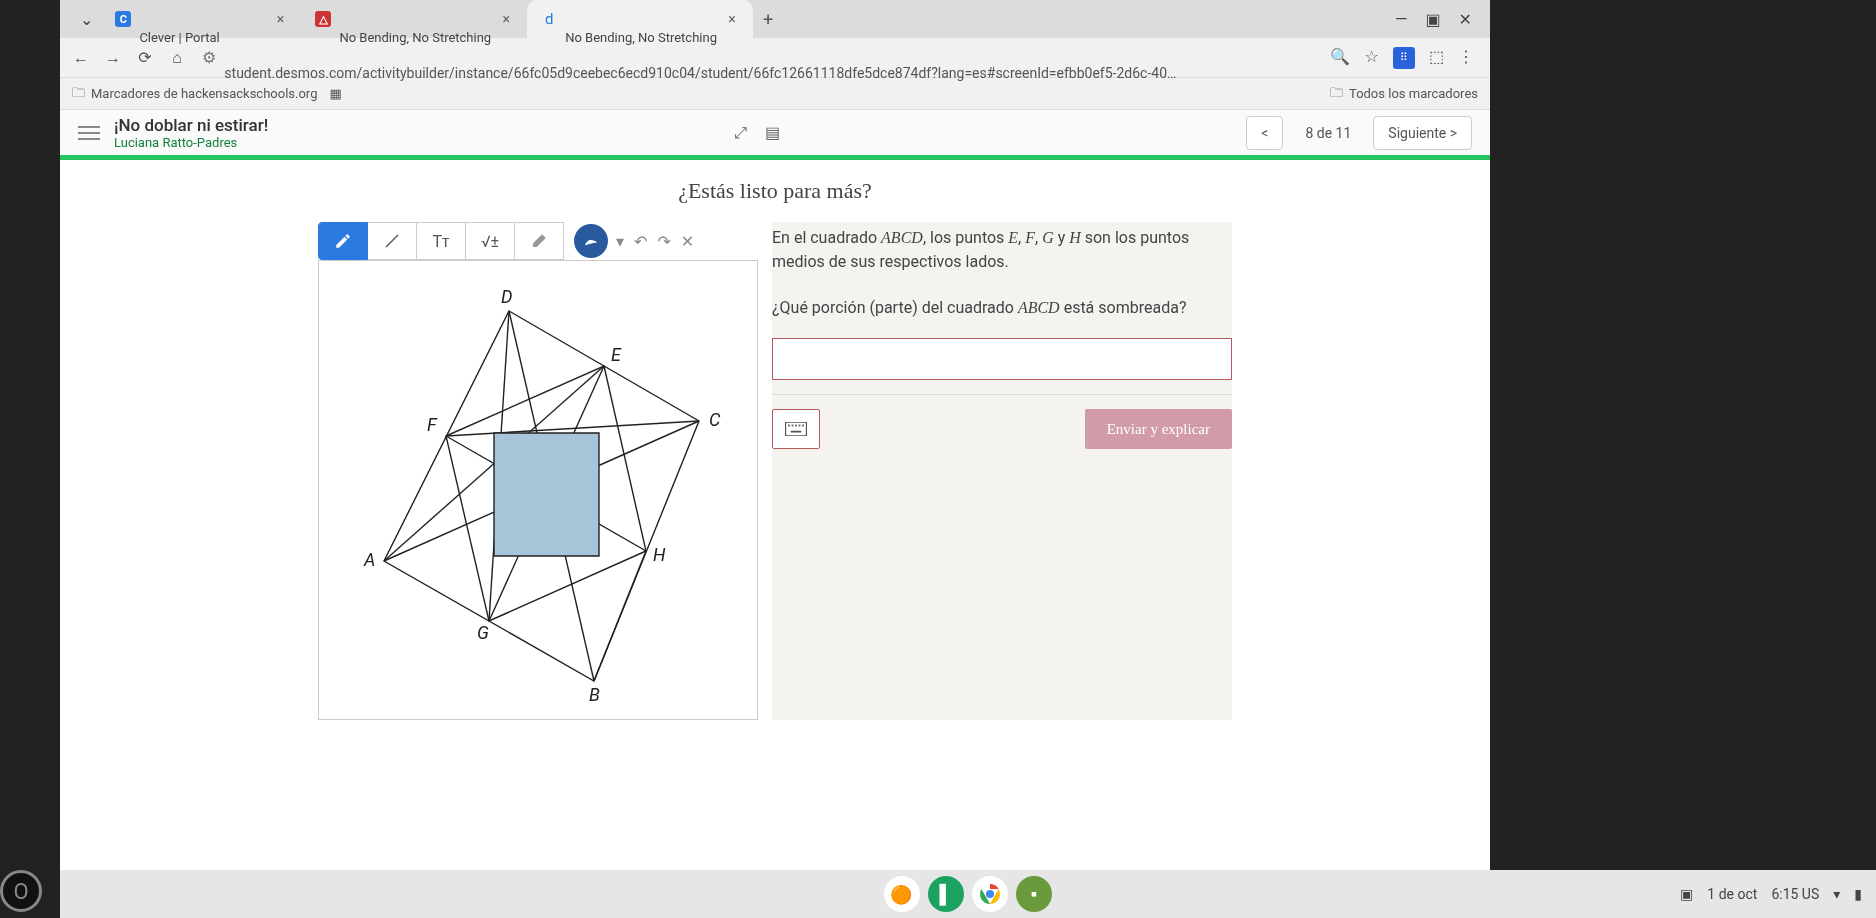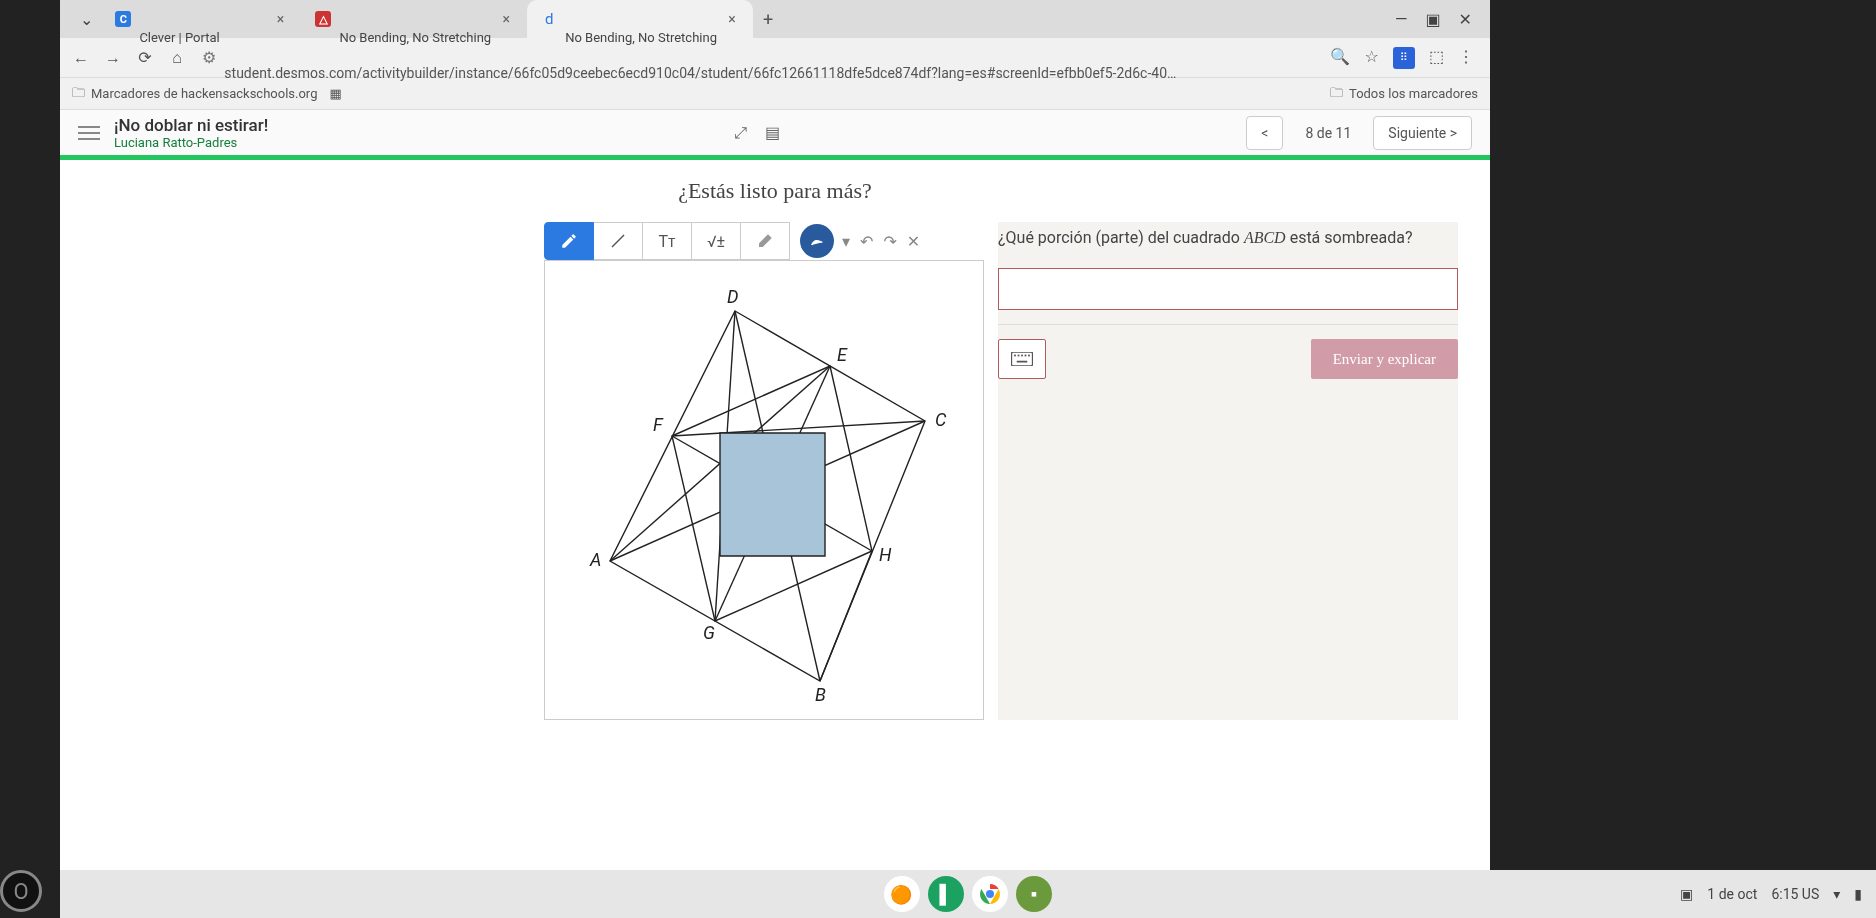--- a/index.html
+++ b/index.html
@@ -38,21 +38,21 @@
     .dm-title { font-size:17px; color:#333; font-weight:500; }
     .dm-sub { font-size:13px; color:#15803d; }
     .dm-center { flex:1; display:flex; justify-content:center; gap:18px; color:#666; }
     .dm-nav { display:flex; align-items:center; gap:12px; }
     .dm-btn { height:34px; border:1px solid #ccc; background:#fff; border-radius:4px; display:flex; align-items:center; padding:0 14px; font-size:14px; color:#555; }
     .dm-page { font-size:14px; color:#555; padding:0 10px; }
     
     
     .content { background:#ffffff; padding: 18px 0; height: calc(100% - 160px); overflow:auto; }
     .heading { text-align:center; font-size:22px; color:#444; font-family: Georgia, serif; margin-bottom: 18px; }
-    .workspace { display:flex; gap: 14px; justify-content:flex-end; padding: 0 32px; }
+    .workspace { display:flex; gap: 14px; justify-content:center; padding: 0 24px; }
     
     
     .sketch-col { width: 440px; }
     .toolbar { display:flex; height:38px; }
     .tool { width:50px; height:38px; border:1px solid #ccc; background:#fff; display:flex; align-items:center; justify-content:center; color:#555; margin-left:-1px; }
     .tool:first-child { margin-left:0; border-radius:4px 0 0 4px; }
     .tool.active { background:#2a7ae2; color:#fff; border-color:#2a7ae2; z-index:1; }
     .tool.round { border-radius:50%; width:34px; height:34px; margin:2px 0 2px 10px; border-color:transparent; }
     .tool.ink { background:#2a5a9e; color:#fff; }
     .tool-extra { display:flex; align-items:center; gap:10px; margin-left:8px; color:#888; }
@@ -229,20 +229,23 @@
               <text x="292" y="100">E</text>
               <text x="334" y="300">H</text>
               <text x="158" y="378">G</text>
               <text x="108" y="170">F</text>
             </g>
           </svg>
         </div>
       </div>
 
       <div class="prompt-col panel-bg">
+        <p>
+          <span>En el cuadrado </span><span class="math">ABCD</span><span>, los puntos </span><span class="math">E</span><span>, </span><span class="math">F</span><span>, </span><span class="math">G</span><span> y </span><span class="math">H</span><span> son los puntos medios de sus respectivos lados.</span>
+        </p>
         <p>
           <span>¿Qué porción (parte) del cuadrado </span><span class="math">ABCD</span><span> está sombreada?</span>
         </p>
         <input class="answer-box" style="">
         <div class="answer-row">
           <button class="kbd-btn">
             <svg width="22" height="14" viewBox="0 0 24 16">
                 <rect x="0" y="0" width="24" height="16" rx="2" fill="none" stroke="#555" stroke-width="1.5"></rect>
                 <rect x="3" y="3" width="2" height="2" fill="#555"></rect>
                 <rect x="7" y="3" width="2" height="2" fill="#555"></rect>

